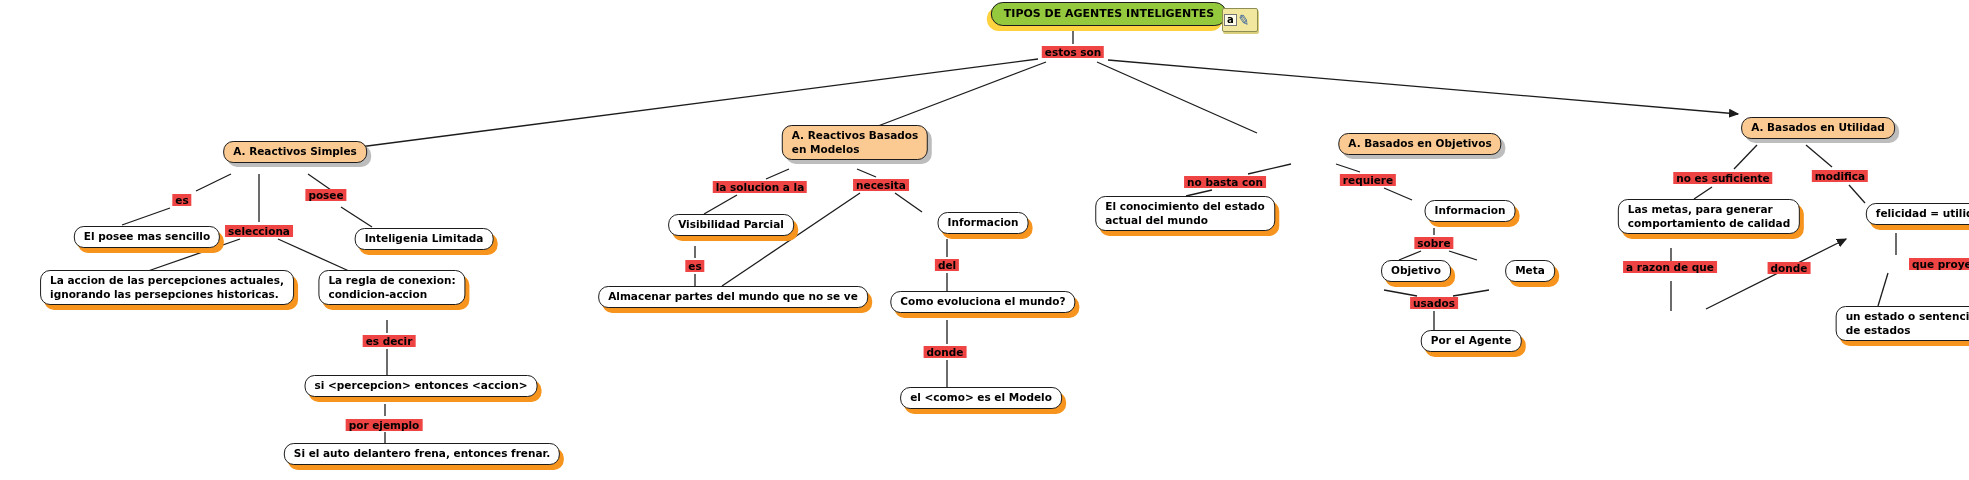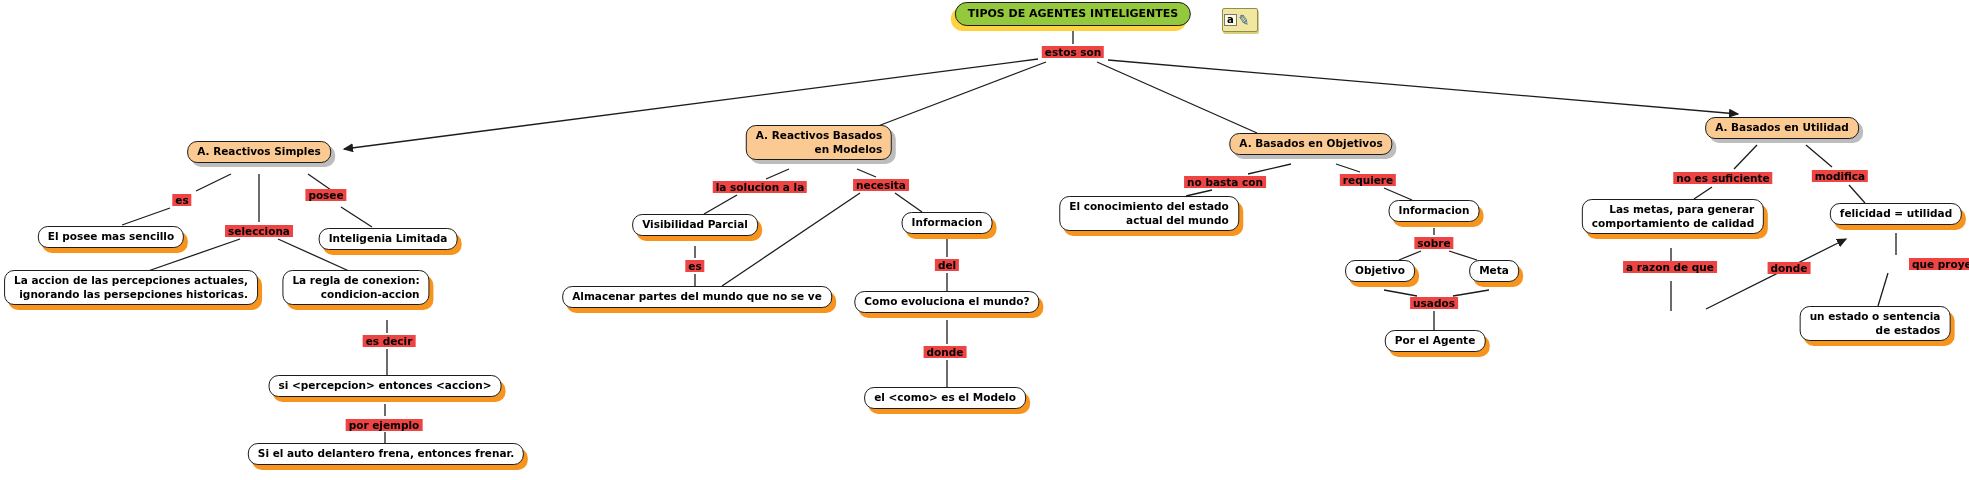--- a/index.html
+++ b/index.html
@@ -2,22 +2,22 @@
 <html><head>
 <meta charset="utf-8">
 <style>
   html,body{margin:0;padding:0;background:#fff;}
   #cmap{position:relative;width:1969px;height:480px;background:#fff;overflow:hidden;
         font-family:"DejaVu Sans",sans-serif;}
   svg.edges{position:absolute;left:0;top:0;width:1969px;height:480px;}
   svg.edges line{stroke:#1c1c1c;stroke-width:1.3;}
   .node{position:absolute;transform:translateX(-50%);background:#ffffff;
         border:1.6px solid #1c1c1c;border-radius:10px;padding:3px 9px;
-        font-weight:bold;font-size:10.5px;line-height:1.3;text-align:right;
-        white-space:pre;color:#000;box-shadow:4px 5px 0 #f7941d;z-index:2;}
+        font-weight:bold;font-size:10.5px;line-height:1.3;text-align:left;
+        white-space:pre;color:#000;box-shadow:4px 5px 0 #f7941d;z-index:2;margin-left:36px;}
   .node.peach{background:#fbca93;box-shadow:4px 4px 0 #bdbdbd;}
   .node.title{background:#94c83d;box-shadow:-4px 5px 0 #ffd23f;border-radius:12px;
         font-size:11px;padding:4px 12px;}
   .edge-label{position:absolute;transform:translate(-50%,-50%);background:#ef4444;
         padding:0 3px;font-weight:bold;font-size:10.5px;color:#000;
         white-space:nowrap;z-index:1;}
   .note-icon{position:absolute;left:1222px;top:8px;width:34px;height:22px;
         background:#f2e79e;border:1px solid #8f8f55;border-radius:2px;z-index:2;
         display:flex;align-items:center;box-shadow:1px 2px 0 #d9cf7a;}
   .note-icon .a{font-size:10px;font-weight:bold;background:#fffde8;border:1px solid #777;
@@ -101,21 +101,21 @@
   <div class="node" style="left:386px;top:443px">Si el auto delantero frena, entonces frenar.</div>
 
   <div class="node peach" style="left:819px;top:125px">A. Reactivos Basados
 en Modelos</div>
   <div class="node" style="left:695px;top:214px">Visibilidad Parcial</div>
   <div class="node" style="left:697px;top:286px">Almacenar partes del mundo que no se ve</div>
   <div class="node" style="left:947px;top:212px">Informacion</div>
   <div class="node" style="left:947px;top:291px">Como evoluciona el mundo?</div>
   <div class="node" style="left:945px;top:387px">el &lt;como&gt; es el Modelo</div>
 
-  <div class="node peach" style="left:1311px;top:133px">A. Basados en Objetivos</div>
+  <div class="node peach" style="left:1384px;top:133px">A. Basados en Objetivos</div>
   <div class="node" style="left:1149px;top:196px">El conocimiento del estado
 actual del mundo</div>
   <div class="node" style="left:1434px;top:200px">Informacion</div>
   <div class="node" style="left:1380px;top:260px">Objetivo</div>
   <div class="node" style="left:1494px;top:260px">Meta</div>
   <div class="node" style="left:1435px;top:330px">Por el Agente</div>
 
   <div class="node peach" style="left:1782px;top:117px">A. Basados en Utilidad</div>
   <div class="node" style="left:1673px;top:199px">Las metas, para generar
 comportamiento de calidad</div>

